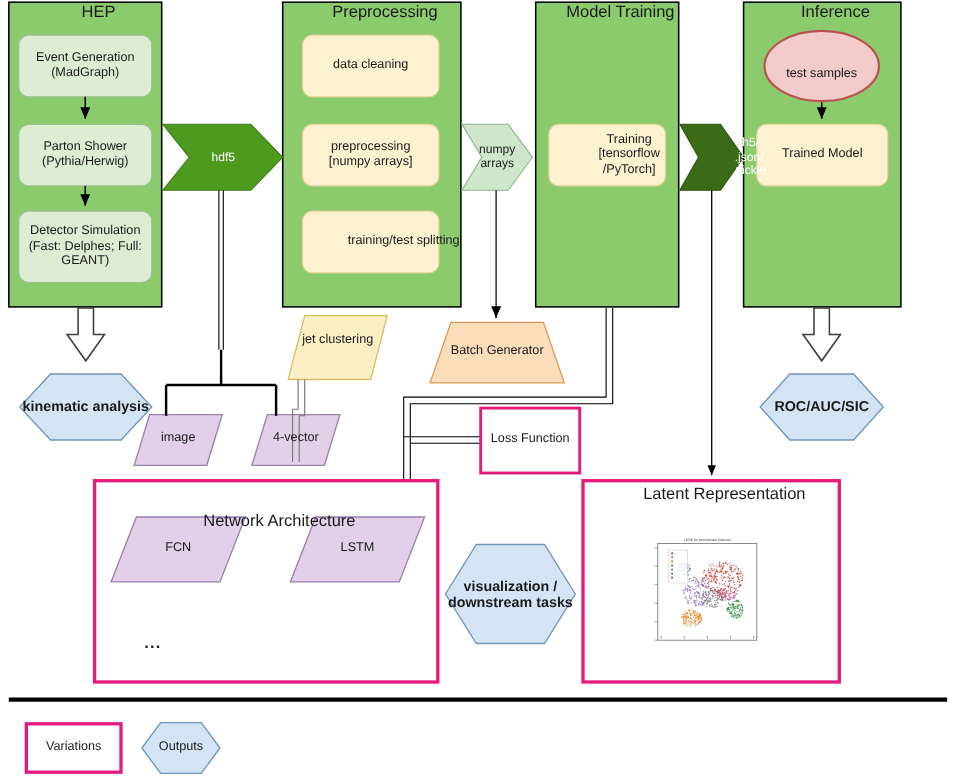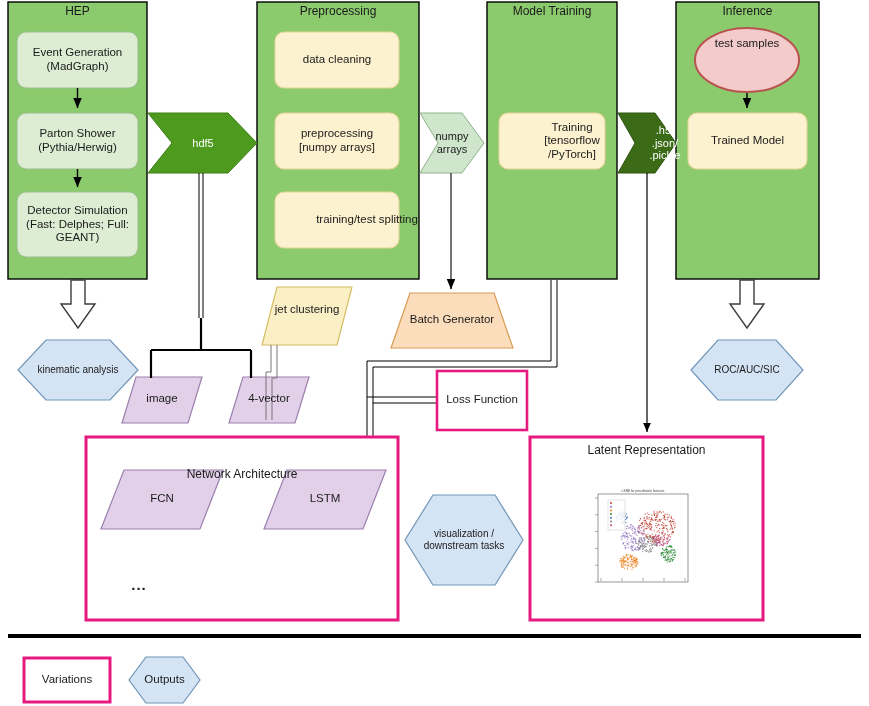--- a/index.html
+++ b/index.html
@@ -1,24 +1,24 @@
 <!DOCTYPE html>
 <html><head>
 <meta charset="utf-8">
 <style>
   html,body{margin:0;padding:0;background:#ffffff;}
   body{font-family:"Liberation Sans","DejaVu Sans",sans-serif;}
   #stage{position:relative;width:869px;height:706px;overflow:hidden;background:#fff;}
   #svgroot{position:absolute;left:0;top:0;width:869px;height:706px;}
   .lbl{position:absolute;display:flex;align-items:center;justify-content:center;
        text-align:center;color:#1a1a1a;line-height:1.18;pointer-events:none;}
-  .stage-title{font-size:12px;}
+  .stage-title{font-size:15px;padding-left:12px;}
   .node-text{font-size:11.5px;}
   .conn-text{font-size:11px;}
-  .hex-text{font-size:10px;}
+  .hex-text{font-size:13px;font-weight:bold;}
   .white-text{color:#ffffff;}
   .dots{font-weight:bold;font-size:15px;letter-spacing:1px;}
 </style>
 </head>
 <body>
 
 <div id="stage">
 
 <svg id="svgroot" viewBox="0 0 869 706" xmlns="http://www.w3.org/2000/svg">
   <defs>
@@ -974,26 +974,26 @@
 <div class="lbl node-text nl" style="left:17px;top:32px;width:121px;height:56px;">Event Generation<br>(MadGraph)</div>
 <div class="lbl node-text nl" style="left:17px;top:113px;width:121px;height:56px;">Parton Shower<br>(Pythia/Herwig)</div>
 <div class="lbl node-text nl" style="left:17px;top:192px;width:121px;height:65px;">Detector Simulation<br>(Fast: Delphes; Full: GEANT)</div>
 
 <div class="lbl node-text nl" style="left:275px;top:32px;width:124px;height:56px;">data cleaning</div>
 <div class="lbl node-text nl" style="left:275px;top:113px;width:124px;height:56px;">preprocessing<br>[numpy arrays]</div>
 <div class="lbl node-text nl" style="left:275px;top:192px;width:124px;height:56px;padding-left:30px;">training/test splitting</div>
 
 <div class="lbl node-text nl" style="left:499px;top:113px;width:106px;height:56px;padding-left:20px;">Training<br>[tensorflow<br>/PyTorch]</div>
 
-<div class="lbl node-text nl" style="left:695px;top:28px;width:104px;height:32px;">test samples</div>
+<div class="lbl node-text nl" style="left:695px;top:52px;width:104px;height:32px;">test samples</div>
 <div class="lbl node-text nl" style="left:688px;top:113px;width:119px;height:56px;">Trained Model</div>
 
 <div class="lbl conn-text white-text nl" style="left:165px;top:128px;width:76px;height:30px;">hdf5</div>
 <div class="lbl conn-text nl" style="left:424px;top:126px;width:56px;height:34px;">numpy<br>arrays</div>
-<div class="lbl conn-text white-text nl" style="left:640px;top:120px;width:50px;height:46px;">.h5/<br>.json/<br>.pickle</div>
+<div class="lbl conn-text white-text nl" style="left:656px;top:120px;width:50px;height:46px;">.h5/<br>.json/<br>.pickle</div>
 
 <div class="lbl hex-text nl" style="left:18px;top:356px;width:120px;height:28px;">kinematic analysis</div>
 <div class="lbl hex-text nl" style="left:691px;top:356px;width:112px;height:28px;">ROC/AUC/SIC</div>
 <div class="lbl hex-text nl" style="left:405px;top:522px;width:118px;height:36px;">visualization /<br>downstream tasks</div>
 
 <div class="lbl node-text nl" style="left:262px;top:301px;width:90px;height:18px;">jet clustering</div>
 <div class="lbl node-text nl" style="left:122px;top:390px;width:80px;height:18px;">image</div>
 <div class="lbl node-text nl" style="left:229px;top:390px;width:80px;height:18px;">4-vector</div>
 
 <div class="lbl node-text nl" style="left:391px;top:311px;width:122px;height:18px;">Batch Generator</div>

